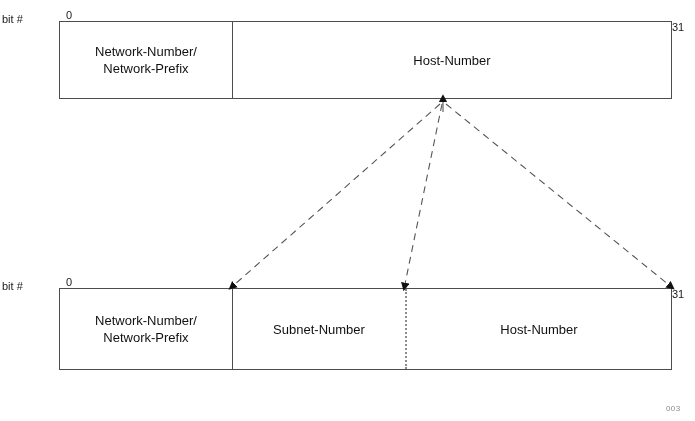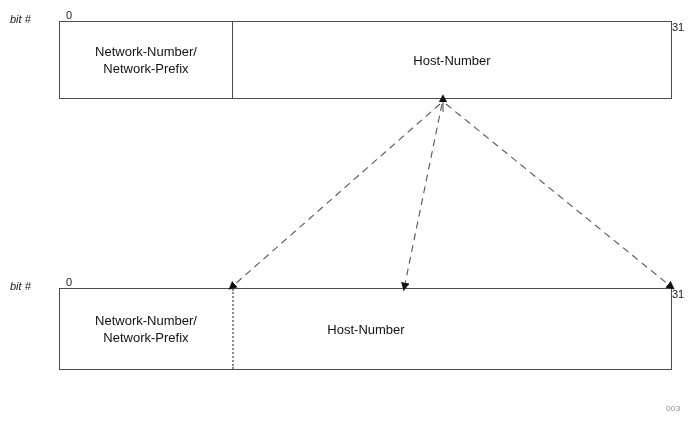--- a/index.html
+++ b/index.html
@@ -14,33 +14,34 @@
   #stage{position:relative;width:695px;height:421px;}
 
   
   .axis-label{
     position:absolute;
     font-size:11px;
     line-height:12px;
     color:#1a1a1a;
     white-space:nowrap;
   }
-  .bitname{left:10px;font-style:italic;}
+  .bitname{left:2px;}
   .idx-zero{left:66px;}
   .idx-max{left:672px;margin-top:12px;}
 
   
   .bar{
     position:absolute;
     left:59px;
     width:613px;
     border:1px solid #4d4d4d;
     box-sizing:border-box;
     display:flex;
     background:#ffffff;
+    justify-content:flex-end;
   }
   #bar-top{top:21px;height:78px;}
   #bar-bottom{top:288px;height:82px;}
 
   .field{
     box-sizing:border-box;
     display:flex;
     align-items:center;
     justify-content:center;
     text-align:center;
@@ -92,20 +93,21 @@
     <div class="field f-host divider-solid">Host-Number</div>
   </div>
 
   <div class="axis-label bitname" style="top:280px;">bit #</div>
   <div class="axis-label idx-zero" style="top:276px;">0</div>
   <div class="axis-label idx-max" style="top:276px;">31</div>
 
   <div class="bar" id="bar-bottom">
     <div class="field f-prefix">Network-Number/
 Network-Prefix</div>
+    <div class="field f-subnet divider-solid">Subnet-Number</div>
     <div class="field f-host divider-dotted">Host-Number</div>
   </div>
 
   <svg id="connectors" viewBox="0 0 695 421" width="695" height="421">
     <defs>
       <marker id="head-down-left" markerWidth="9" markerHeight="9" refX="1.2" refY="4.2" orient="auto" markerUnits="userSpaceOnUse">
         <path d="M0,0 L8.5,4.2 L0,8.4 Z" fill="#111111"></path>
       </marker>
       <marker id="head-up" markerWidth="9" markerHeight="9" refX="1.2" refY="4.2" orient="auto" markerUnits="userSpaceOnUse">
         <path d="M0,0 L8,4.2 L0,8.4 Z" fill="#111111"></path>

